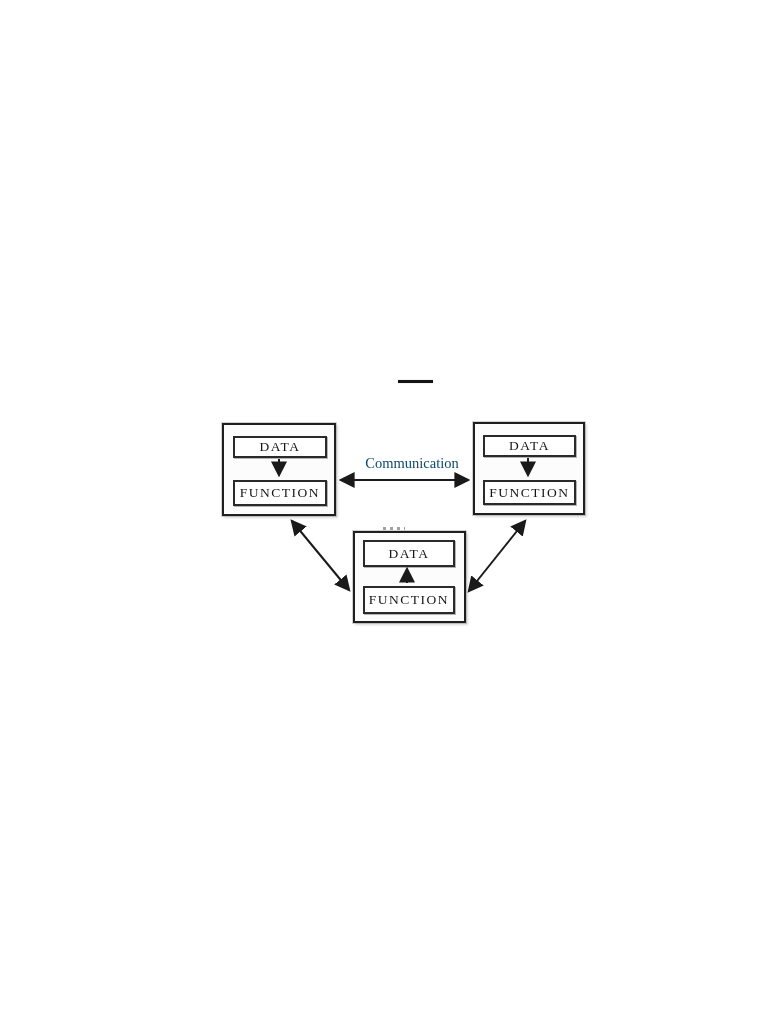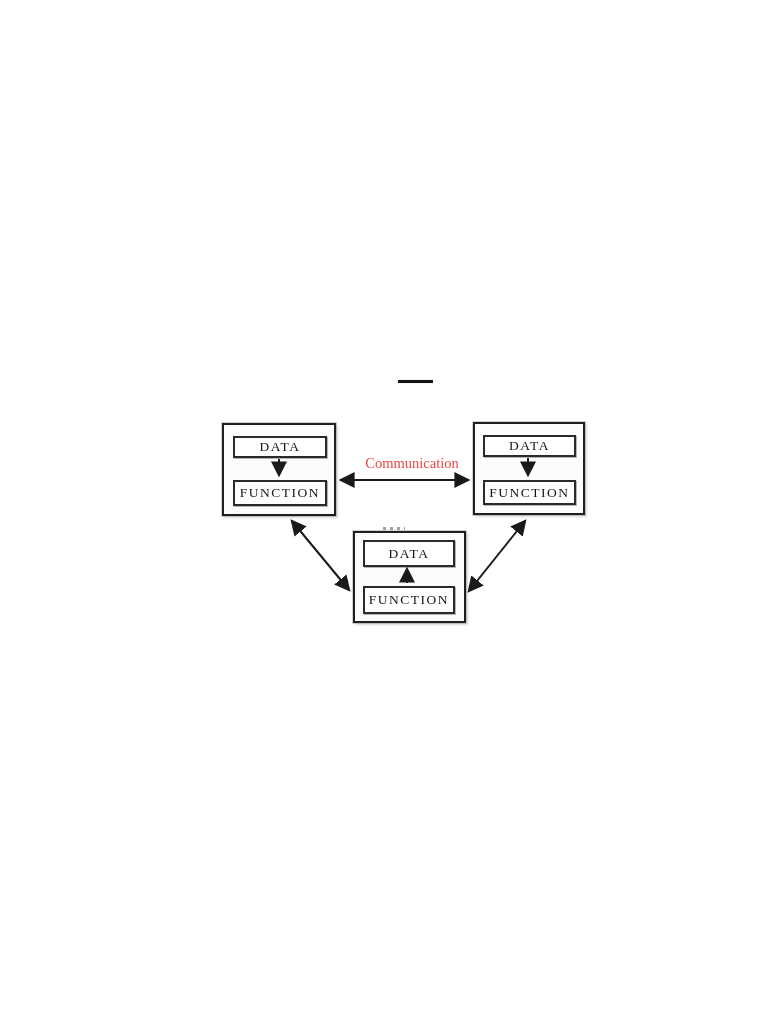--- a/index.html
+++ b/index.html
@@ -56,21 +56,21 @@
   .module-bottom .databox { left: 8px;  top: 7px;  width: 92px; height: 27px; }
   .module-bottom .funcbox { left: 8px;  top: 53px; width: 92px; height: 28px; }
 
   .communication-label {
     position: absolute;
     left: 337px;
     top: 455px;
     width: 150px;
     text-align: center;
     font-size: 14.5px;
-    color: #ef4444;
+    color: #0c4a6e;
   }
   .arrows {
     position: absolute;
     left: 0;
     top: 0;
     pointer-events: none;
   }
   .arrows line {
     stroke: #1a1a1a;
     stroke-width: 2;

